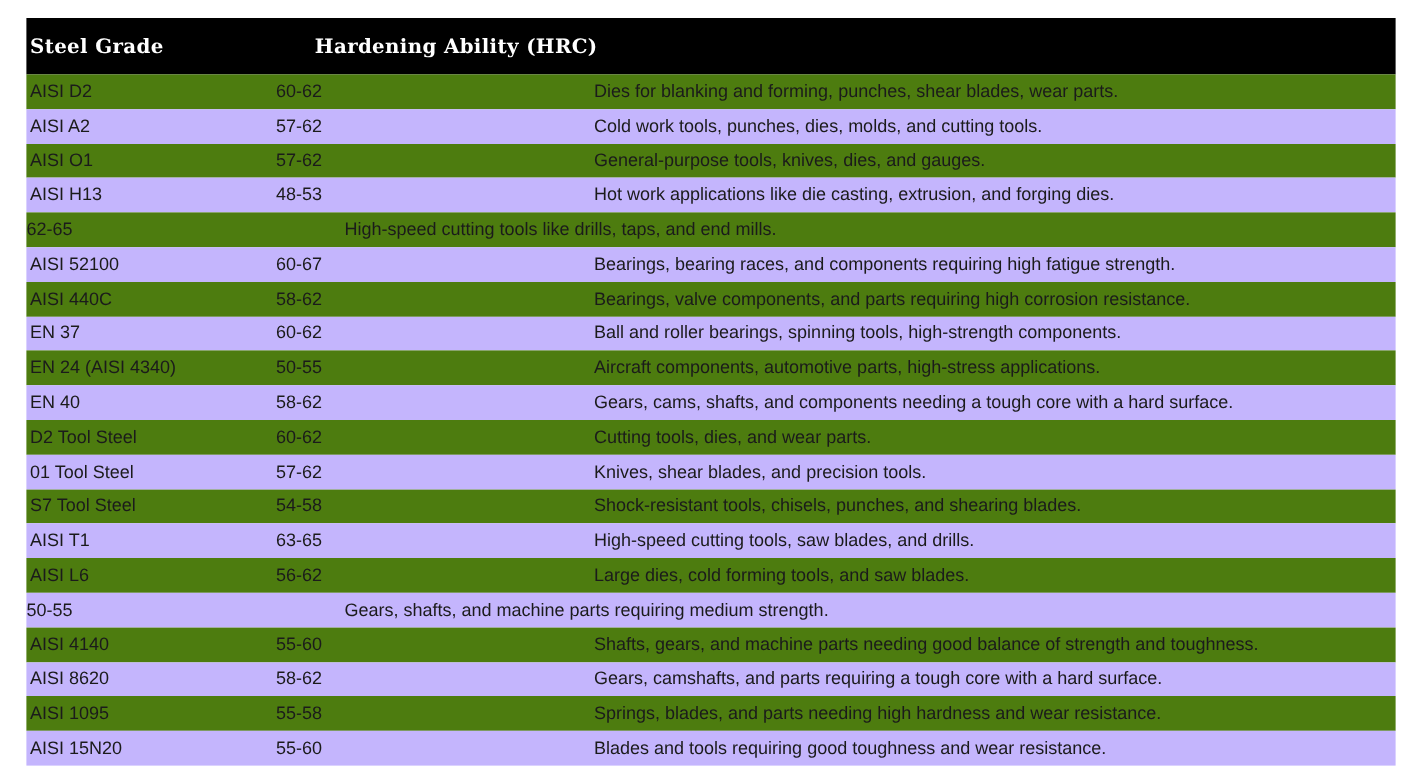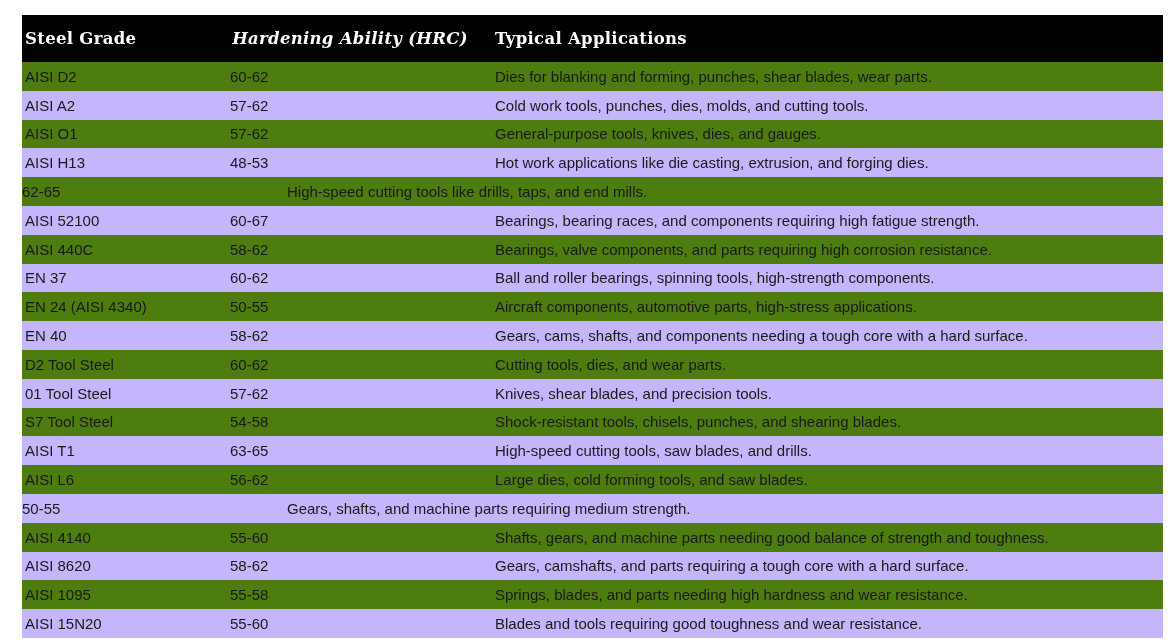--- a/index.html
+++ b/index.html
@@ -17,44 +17,44 @@
   .header-row {
     display: flex;
     align-items: center;
     height: 47px;
     background: #000000;
     color: #ffffff;
     font-family: "DejaVu Serif", serif;
     font-weight: bold;
     font-size: 16.5px;
     letter-spacing: 0.3px;
+    gap: 28px;
   }
   .row {
     display: flex;
     align-items: center;
     height: 28.8px;
     background: #4d7c0f;
     color: #1b1b1b;
     font-size: 15px;
   }
   .row.shaded { background: #c4b5fd; }
   .cell { overflow: hidden; white-space: nowrap; }
   .c1 { width: 208px; padding-left: 3px; }
   .c2 { width: 240px; }
-  .header-row .c2 { text-align: center; padding-left: 0; font-style: italic; }
+  .header-row .c2 { text-align: right; padding-left: 0; }
   .c3 { flex: 1; padding-left: 25px; }
 </style>
 </head>
 <body>
 
 <div class="steel-table">
   <div class="header-row">
     <div class="cell c1">Steel Grade</div>
     <div class="cell c2">Hardening Ability (HRC)</div>
-    <div class="cell c3">Typical Applications</div>
   </div>
   <div>
       <div class="row">
         <div class="cell c1">AISI D2</div>
         <div class="cell c2">60-62</div>
         <div class="cell c3">Dies for blanking and forming, punches, shear blades, wear parts.</div>
       </div>
       <div class="row shaded">
         <div class="cell c1">AISI A2</div>
         <div class="cell c2">57-62</div>

